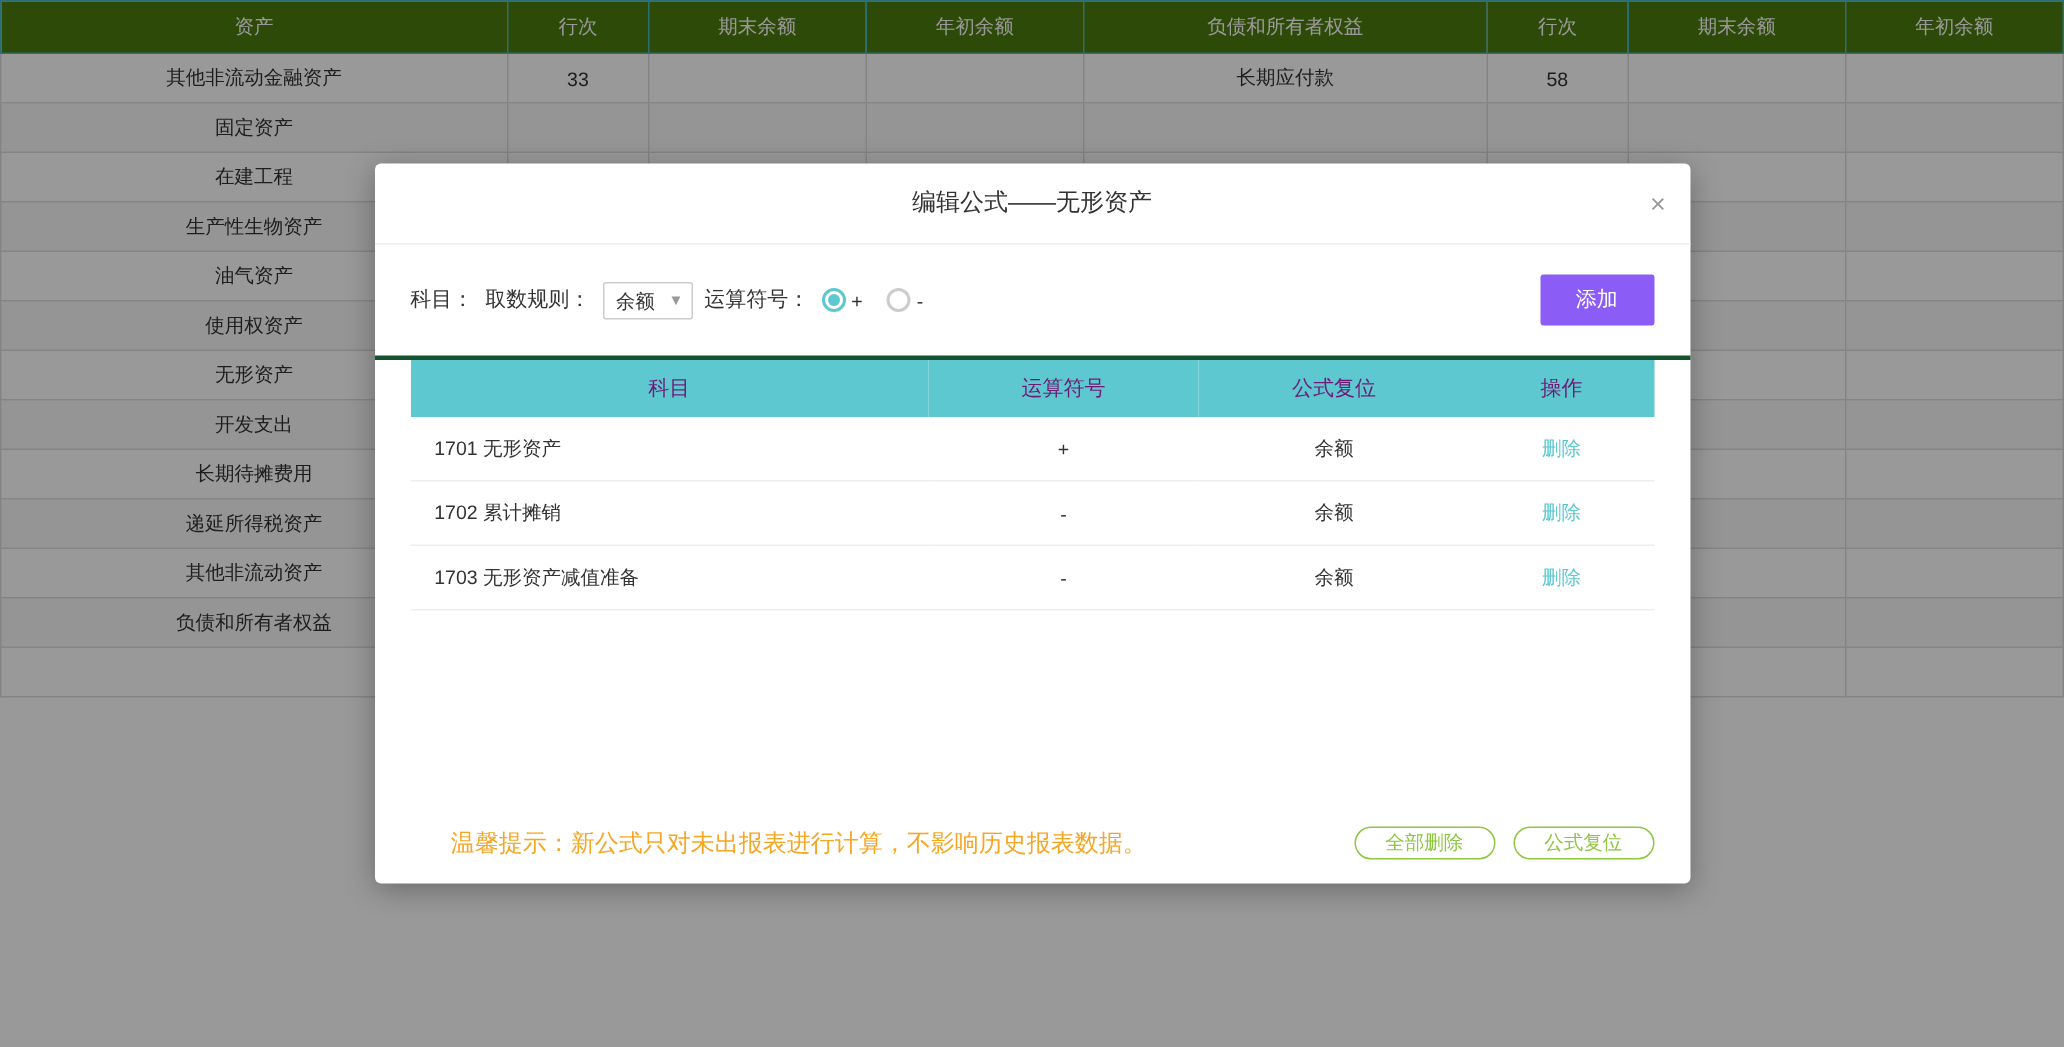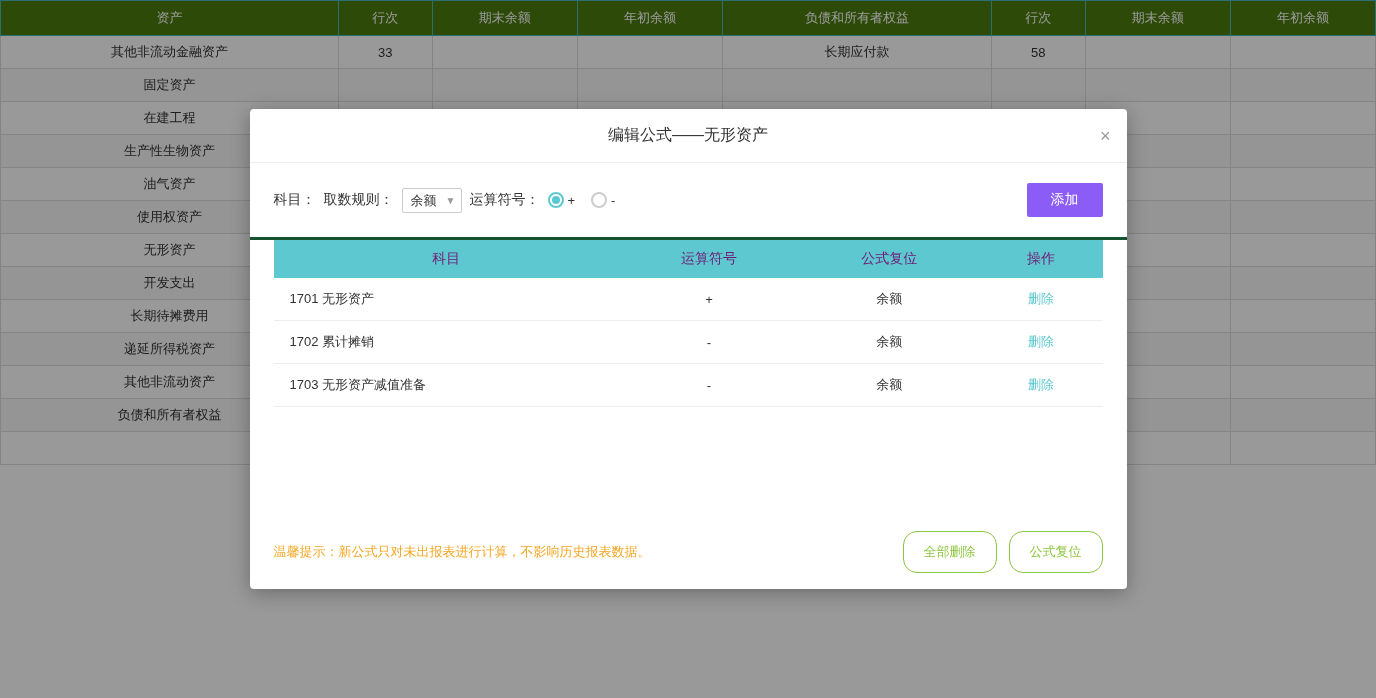--- a/index.html
+++ b/index.html
@@ -250,34 +250,35 @@
     
     .modal-footer {
       padding: 16px 24px;
       display: flex;
       align-items: center;
       justify-content: space-between;
     }
 
     .hint-text {
       color: #f5a623;
-      font-size: 13px;
+      font-size: 16px;
+      margin-left: 27px;
     }
 
     .footer-buttons {
       display: flex;
       gap: 12px;
     }
 
     .btn-outline {
       background: #fff;
       border: 1px solid #8dc63f;
       color: #8dc63f;
       border-radius: 14px;
-      padding: 11px 20px;
+      padding: 1px 20px;
       font-size: 13px;
       cursor: pointer;
     }
   </style>
 </head>
 <body>
 
 <div class="bg-table-container">
   <table class="bg-table">
     <thead>

